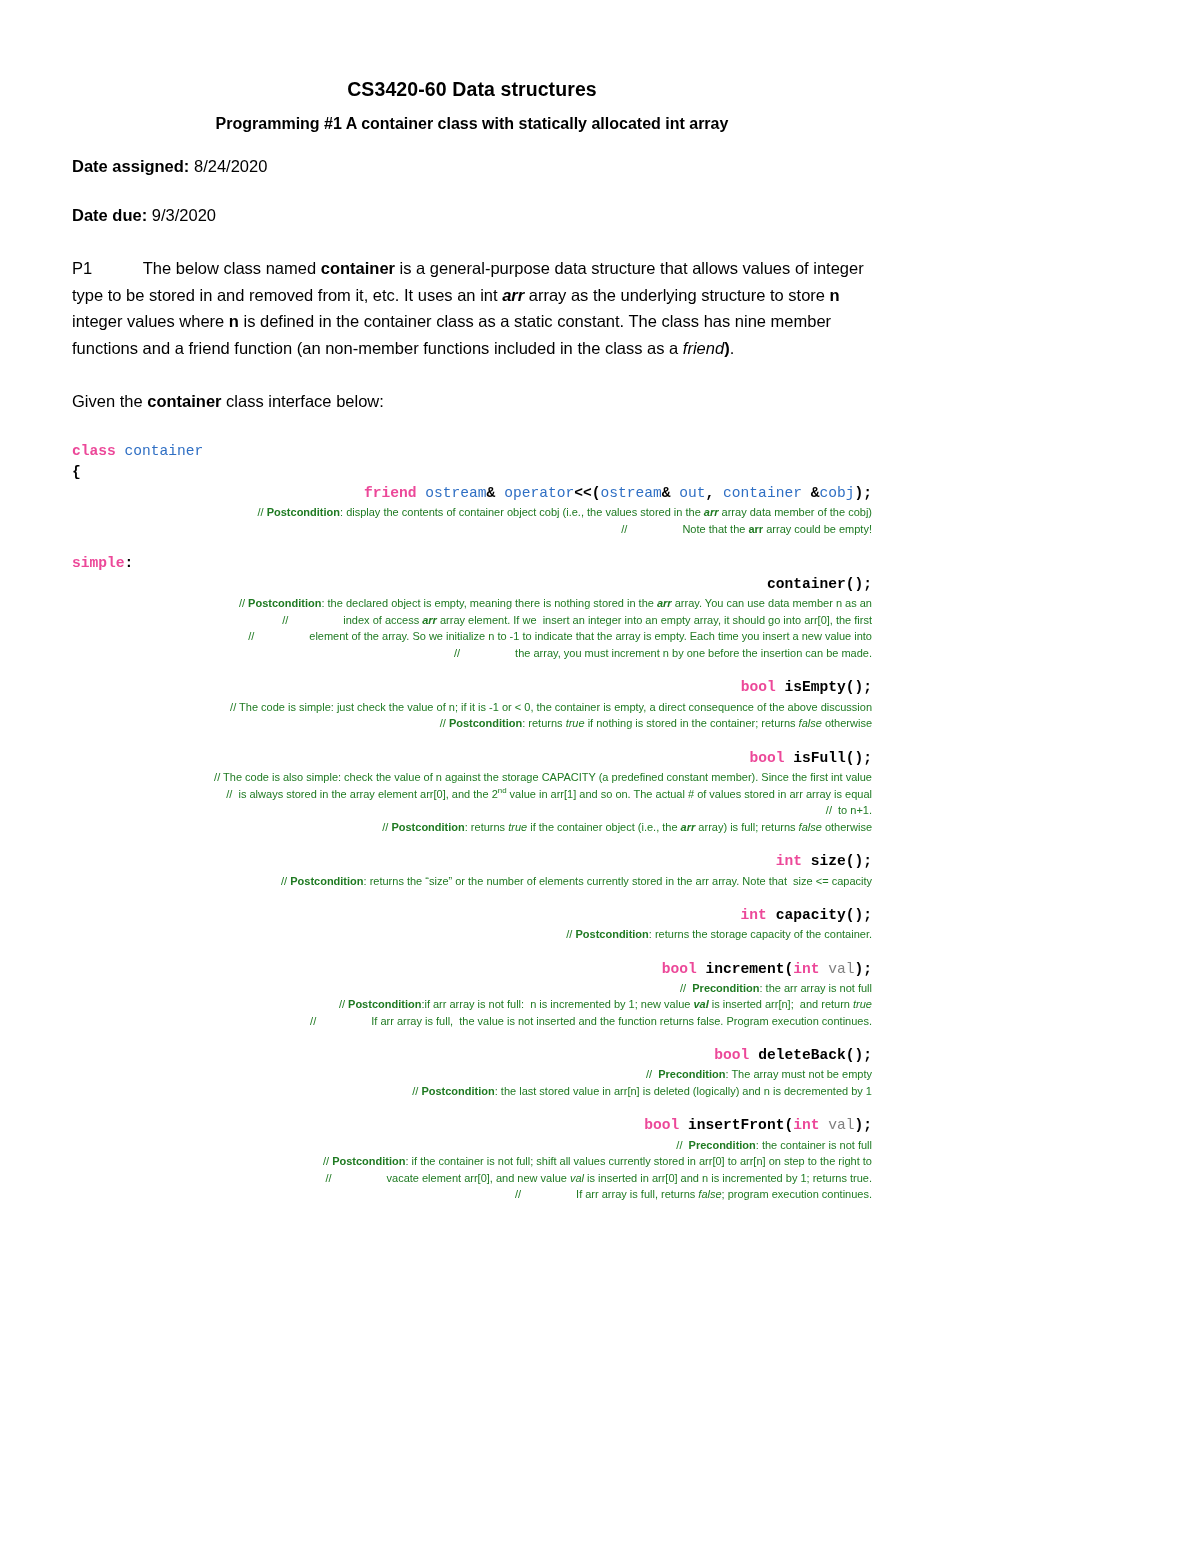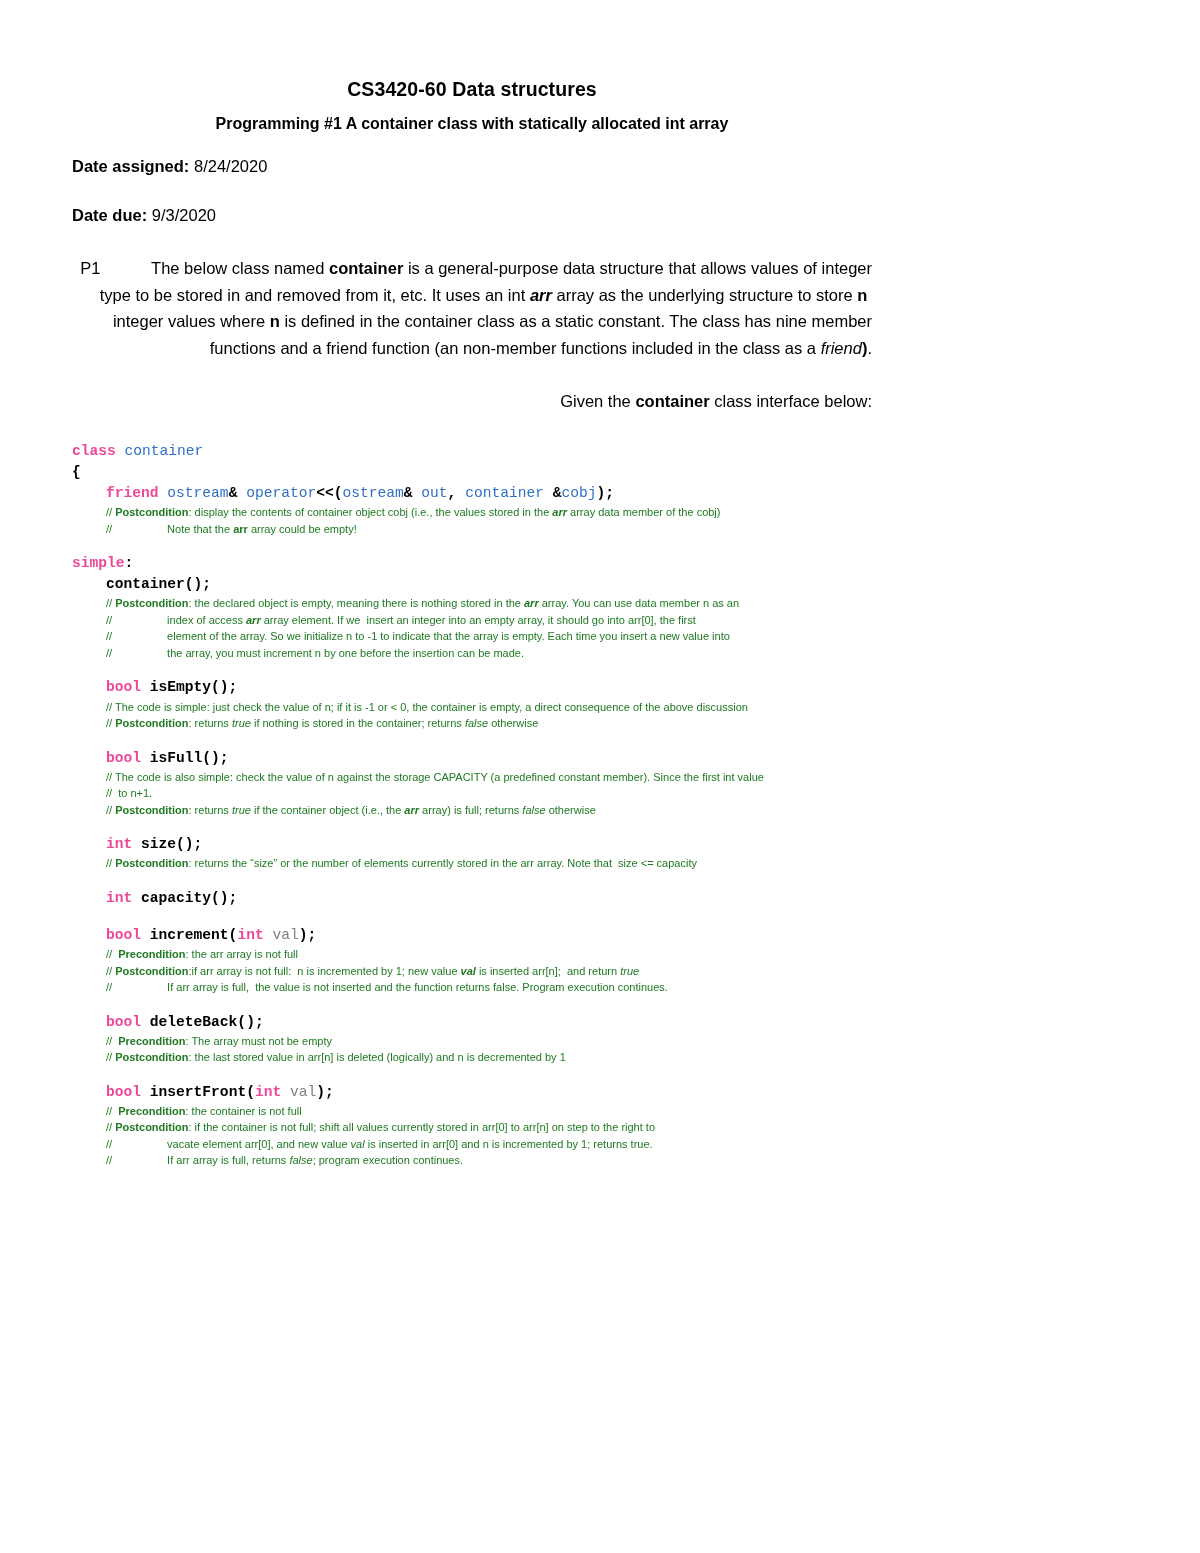--- a/index.html
+++ b/index.html
@@ -37,21 +37,21 @@
     font-size: 16.5px;
     margin: 0 0 30px 0;
   }
   .meta-line .lbl {
     font-weight: bold;
   }
   .para {
     font-size: 16.5px;
     line-height: 1.62;
     margin: 0 0 26px 0;
-    text-align: right;
+    text-align: left;
   }
   .para b { font-weight: bold; }
   .para i { font-style: italic; }
 
   .code-block {
     font-family: "Liberation Mono", monospace;
     font-size: 14.6px;
     line-height: 1.45;
   }
   .code-line {
@@ -68,21 +68,21 @@
 
   .cmt {
     color: #1f7a22;
     font-family: "Liberation Sans", sans-serif;
     font-size: 11px;
     line-height: 1.5;
     white-space: pre-wrap;
   }
   .cmt b { font-weight: bold; }
   .cmt i { font-style: italic; }
-  .indent1 { padding-left: 34px; }
+  .indent1 { padding-left: 34px; text-align: right; }
   sup { font-size: 0.72em; vertical-align: super; }
 </style>
 </head>
 <body>
 
 <div class="page">
 
   <div class="title">CS3420-60 Data structures</div>
   <div class="subtitle">Programming #1 A container class with statically allocated int array</div>
 
@@ -116,27 +116,29 @@
       <div class="cmt indent1">//                  index of access <b><i>arr</i></b> array element. If we&nbsp; insert an integer into an empty array, it should go into arr[0], the first</div>
       <div class="cmt indent1">//                  element of the array. So we initialize n to -1 to indicate that the array is empty. Each time you insert a new value into</div>
       <div class="cmt indent1">//                  the array, you must increment n by one before the insertion can be made.</div>
       <div class="blank-line"></div>
       <div class="code-line indent1"><span class="kw">bool</span> <span class="plain">isEmpty();</span></div>
       <div class="cmt indent1">// The code is simple: just check the value of n; if it is -1 or &lt; 0, the container is empty, a direct consequence of the above discussion</div>
       <div class="cmt indent1">// <b>Postcondition</b>: returns <i>true</i> if nothing is stored in the container; returns <i>false</i> otherwise</div>
       <div class="blank-line"></div>
       <div class="code-line indent1"><span class="kw">bool</span> <span class="plain">isFull();</span></div>
       <div class="cmt indent1">// The code is also simple: check the value of n against the storage CAPACITY (a predefined constant member). Since the first int value</div>
+      <div class="cmt indent1">//&nbsp; is always stored in the array element arr[0], and the 2<sup>nd</sup> value in arr[1] and so on. The actual # of values stored in arr array is equal</div>
       <div class="cmt indent1">//&nbsp; to n+1.</div>
       <div class="cmt indent1">// <b>Postcondition</b>: returns <i>true</i> if the container object (i.e., the <b><i>arr</i></b> array) is full; returns <i>false</i> otherwise</div>
       <div class="blank-line"></div>
       <div class="code-line indent1"><span class="kw">int</span> <span class="plain">size();</span></div>
       <div class="cmt indent1">// <b>Postcondition</b>: returns the “size” or the number of elements currently stored in the arr array. Note that&nbsp; size &lt;= capacity</div>
       <div class="blank-line"></div>
       <div class="code-line indent1"><span class="kw">int</span> <span class="plain">capacity();</span></div>
+      <div class="cmt indent1">// <b>Postcondition</b>: returns the storage capacity of the container.</div>
       <div class="blank-line"></div>
       <div class="code-line indent1"><span class="kw">bool</span> <span class="plain">increment(</span><span class="kw">int</span> <span class="param">val</span><span class="plain">);</span></div>
       <div class="cmt indent1">//&nbsp; <b>Precondition</b>: the arr array is not full</div>
       <div class="cmt indent1">// <b>Postcondition</b>:if arr array is not full:&nbsp; n is incremented by 1; new value <b><i>val</i></b> is inserted arr[n];&nbsp; and return <i>true</i></div>
       <div class="cmt indent1">//                  If arr array is full,&nbsp; the value is not inserted and the function returns false. Program execution continues.</div>
       <div class="blank-line"></div>
       <div class="code-line indent1"><span class="kw">bool</span> <span class="plain">deleteBack();</span></div>
       <div class="cmt indent1">//&nbsp; <b>Precondition</b>: The array must not be empty</div>
       <div class="cmt indent1">// <b>Postcondition</b>: the last stored value in arr[n] is deleted (logically) and n is decremented by 1</div>
       <div class="blank-line"></div>

